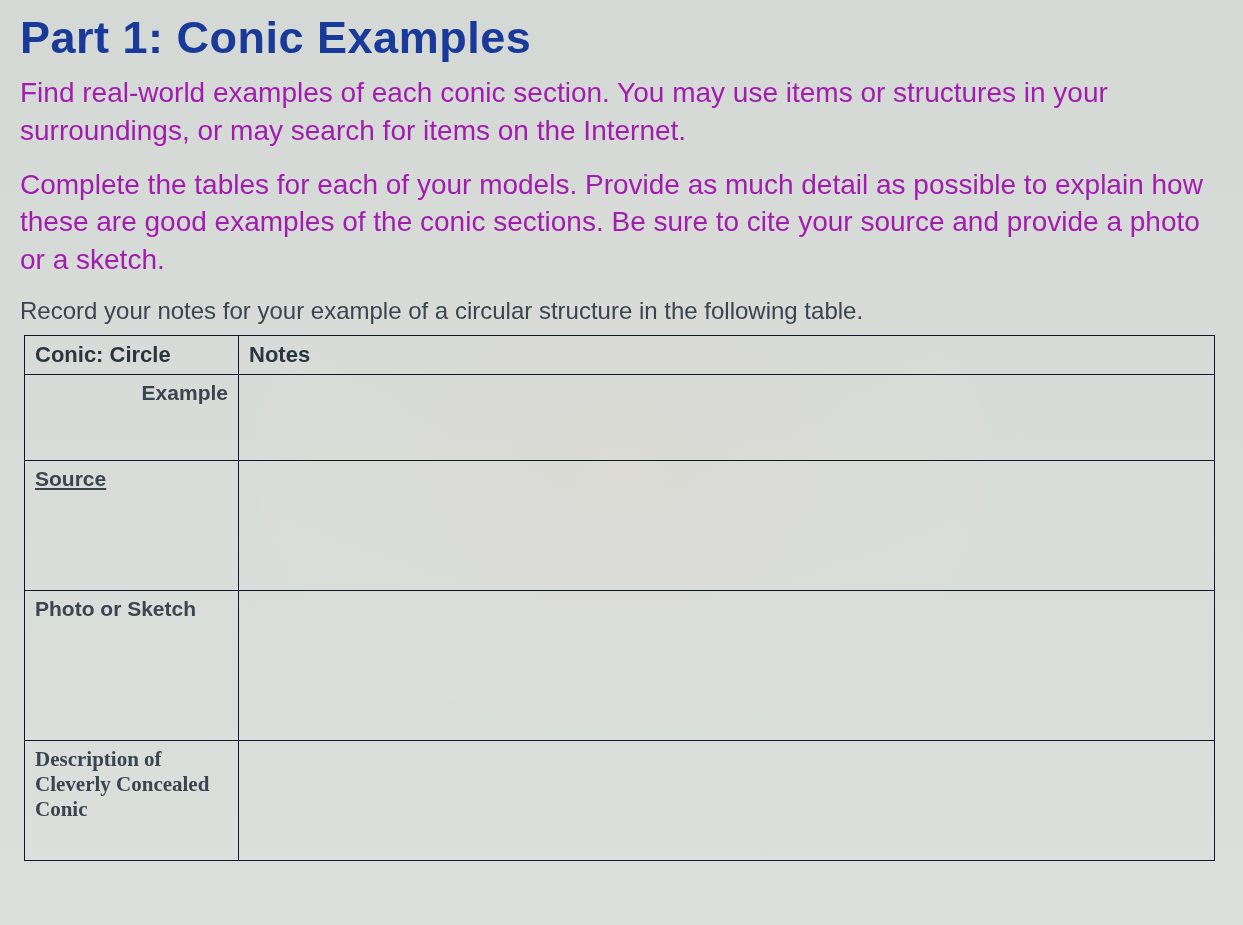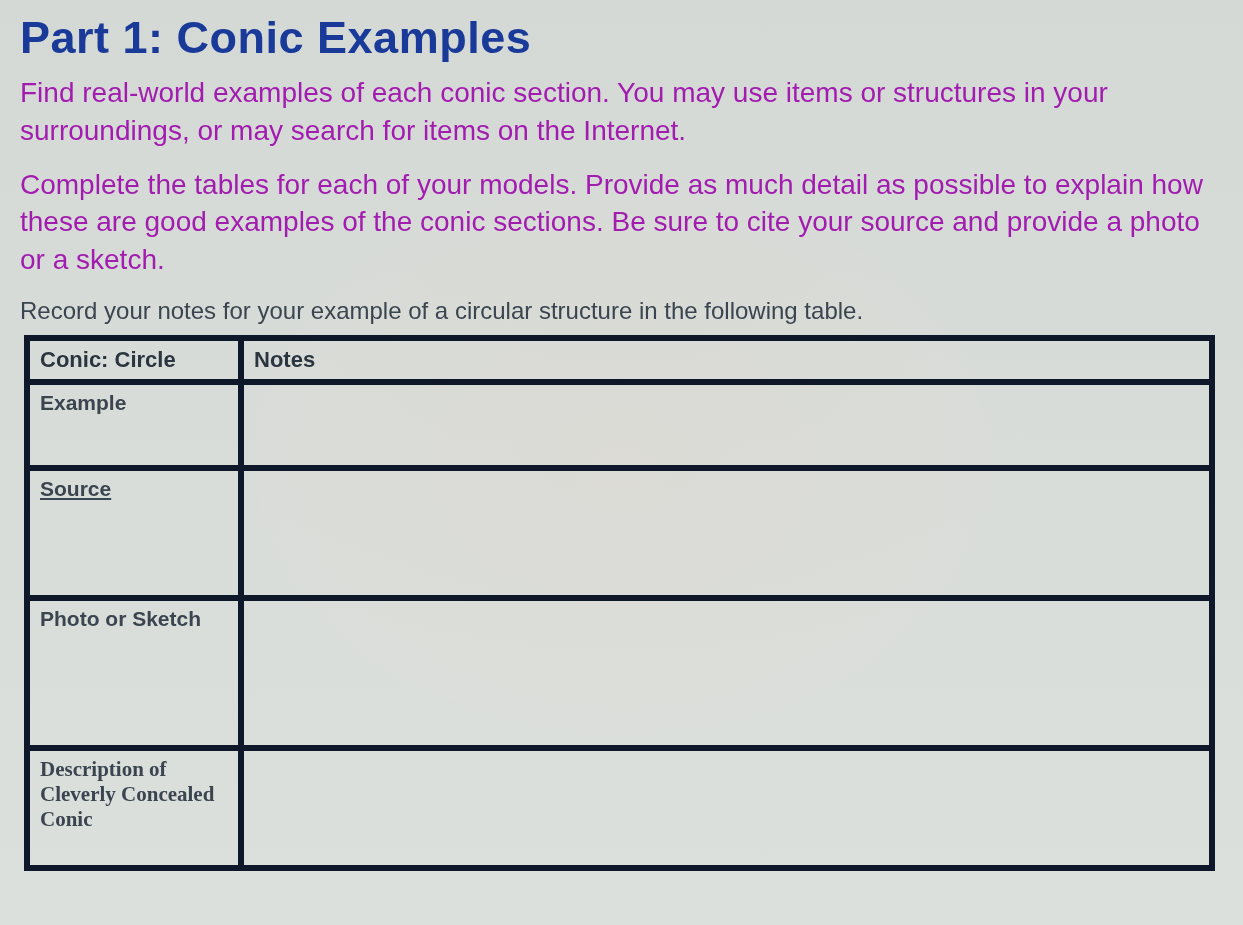--- a/index.html
+++ b/index.html
@@ -35,41 +35,41 @@
       line-height: 1.35;
       color: #3a4550;
       margin-bottom: 8px;
     }
     table {
       border-collapse: collapse;
       width: 99%;
       margin-left: 4px;
     }
     td, th {
-      border: 6px solid #0f172a;
+      border: 1px solid #0f172a;
       text-align: left;
       vertical-align: top;
       padding: 6px 10px;
     }
     .header-row th {
       font-weight: bold;
       font-size: 22px;
       color: #2a3540;
       padding: 6px 10px;
     }
     .label-col {
       width: 214px;
       font-weight: bold;
       font-size: 21px;
       color: #3a4550;
     }
     .notes-col {
       background: transparent;
     }
-    .row-example td:first-child { height: 86px; }
+    .row-example td:first-child { height: 86px; text-align: right; }
     .row-source td:first-child { height: 130px; text-decoration: underline; }
     .row-photo td:first-child { height: 150px; }
     .row-description td:first-child { height: 120px; font-family: Liberation Serif, serif; }
   </style>
 </head>
 <body>
 
 <h1>Part 1: Conic Examples</h1>
 
 <p class="instruction">Find real-world examples of each conic section. You may use items or structures in your surroundings, or may search for items on the Internet.</p>

